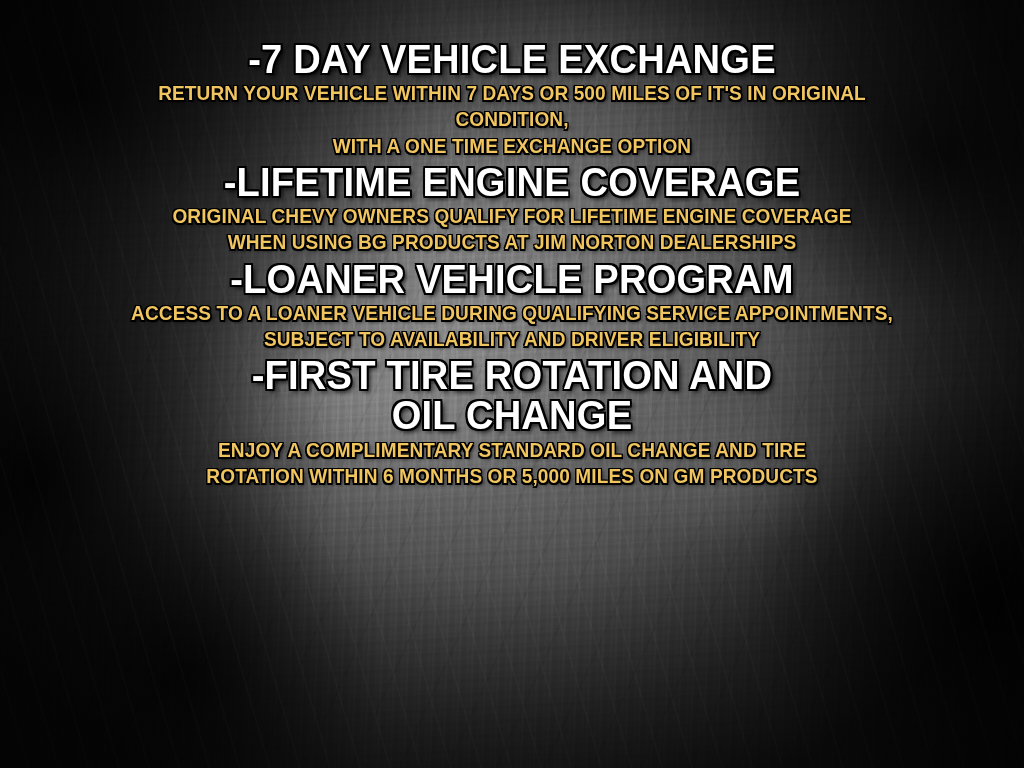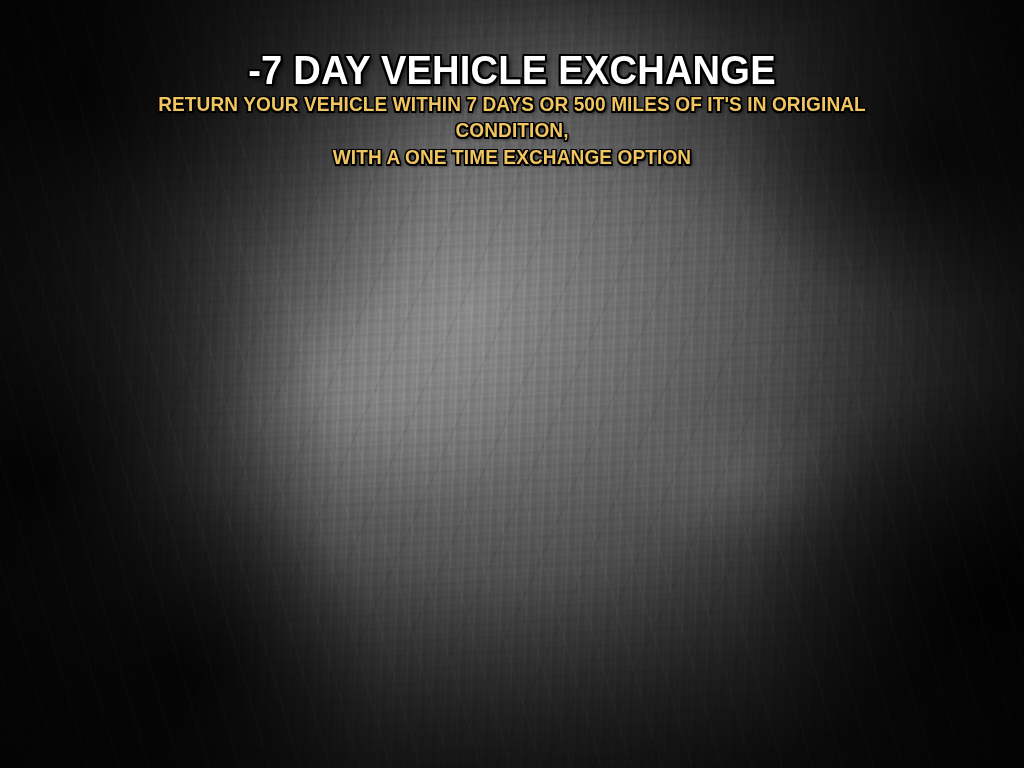--- a/index.html
+++ b/index.html
@@ -80,21 +80,21 @@
   
   .content {
     position: absolute;
     inset: 0;
     padding: 38px 40px 0 40px;
     box-sizing: border-box;
     text-align: center;
   }
 
   .benefit {
-    margin: 12px 0 2px 0;
+    margin: 1px 0 2px 0;
   }
 
   .benefit-title {
     font-family: "Liberation Sans Narrow", "Liberation Sans", sans-serif;
     font-weight: bold;
     font-size: 41px;
     line-height: 0.98;
     letter-spacing: 0.2px;
     color: #ffffff;
     text-transform: uppercase;
@@ -142,19 +142,40 @@
   <div class="content">
 
     <div class="benefit">
       <div class="benefit-title">-7 DAY VEHICLE EXCHANGE</div>
       <div class="benefit-desc">
         <span class="line">RETURN YOUR VEHICLE WITHIN 7 DAYS OR 500 MILES OF IT'S IN ORIGINAL CONDITION,</span>
         <span class="line">WITH A ONE TIME EXCHANGE OPTION</span>
       </div>
     </div>
 
+    <div class="benefit">
+      <div class="benefit-title">-LIFETIME ENGINE COVERAGE</div>
+      <div class="benefit-desc">
+        <span class="line">ORIGINAL CHEVY OWNERS QUALIFY FOR LIFETIME ENGINE COVERAGE</span>
+        <span class="line">WHEN USING BG PRODUCTS AT JIM NORTON DEALERSHIPS</span>
+      </div>
+    </div>
+
+    <div class="benefit">
+      <div class="benefit-title">-LOANER VEHICLE PROGRAM</div>
+      <div class="benefit-desc">
+        <span class="line">ACCESS TO A LOANER VEHICLE DURING QUALIFYING SERVICE APPOINTMENTS,</span>
+        <span class="line">SUBJECT TO AVAILABILITY AND DRIVER ELIGIBILITY</span>
+      </div>
+    </div>
 
 
 
-
+    <div class="benefit">
+      <div class="benefit-title" style="padding:0 180px;">-FIRST TIRE ROTATION AND OIL CHANGE</div>
+      <div class="benefit-desc">
+        <span class="line">ENJOY A COMPLIMENTARY STANDARD OIL CHANGE AND TIRE</span>
+        <span class="line">ROTATION WITHIN 6 MONTHS OR 5,000 MILES ON GM PRODUCTS</span>
+      </div>
+    </div>
 
   </div>
 </div>
 
 </body></html>

